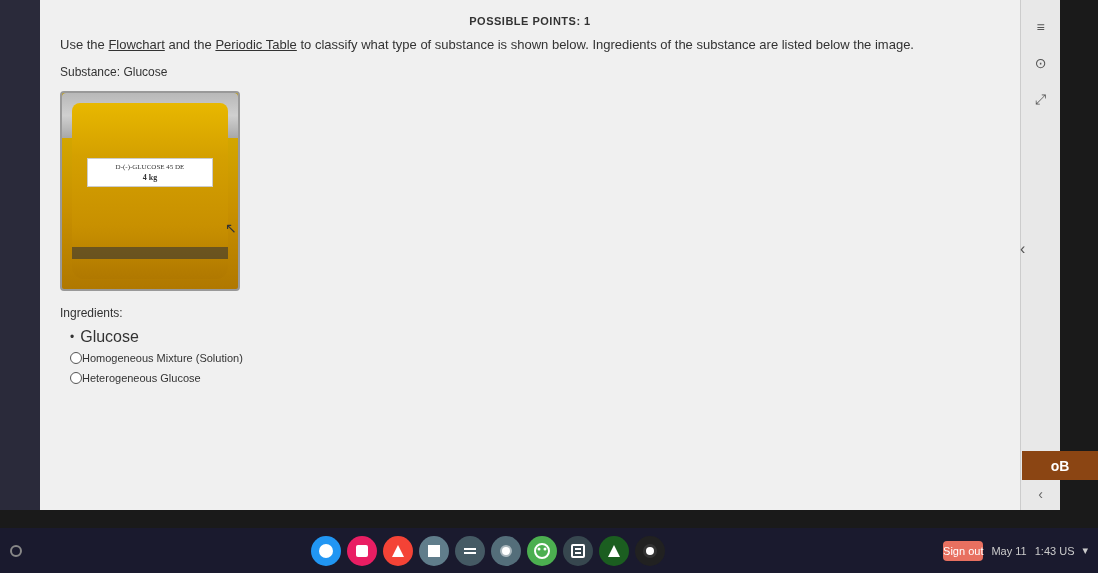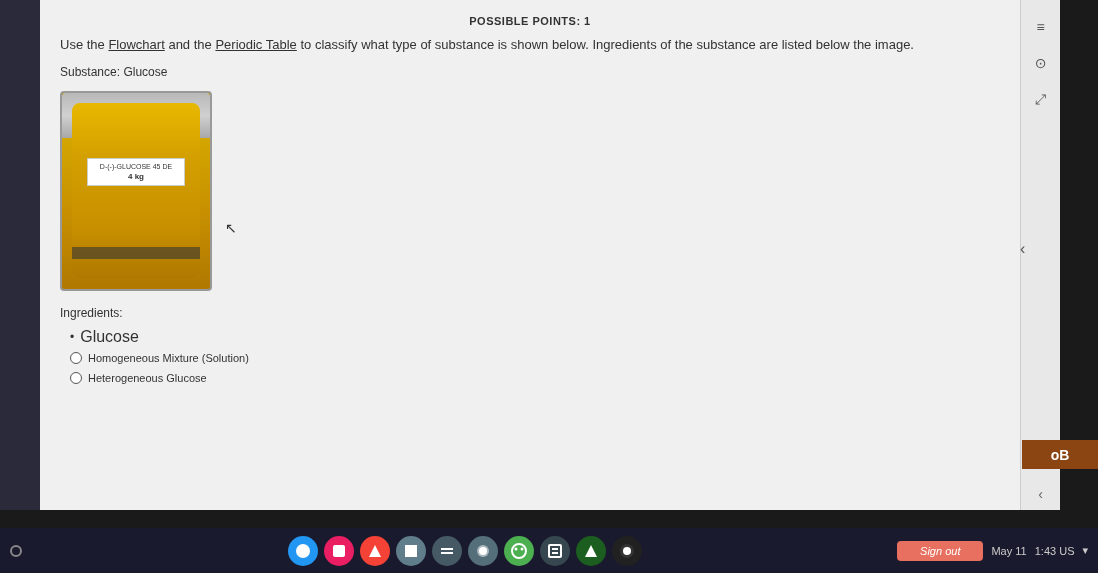--- a/index.html
+++ b/index.html
@@ -101,28 +101,29 @@
     
     .substance-label {
       font-size: 12px;
       color: #333;
       margin-bottom: 12px;
       font-weight: 400;
     }
 
     
     .image-container {
-      width: 152px;
+      width: 180px;
       height: 200px;
       background: linear-gradient(180deg, #c8a000 0%, #d4a800 20%, #c89000 60%, #b07800 100%);
       border: 2px solid #999;
       margin-bottom: 15px;
       position: relative;
       overflow: hidden;
       border-radius: 4px;
+      font-family: Liberation Serif, serif;
     }
 
     .jar-body {
       position: absolute;
       top: 10px;
       left: 10px;
       right: 10px;
       bottom: 10px;
       background: linear-gradient(180deg, #e8b800 0%, #d4a000 30%, #c89000 70%, #b07800 100%);
       border-radius: 8px 8px 12px 12px;
@@ -206,21 +207,20 @@
 
     .ingredient-text {
       font-size: 16px;
       color: #333;
     }
 
     
     .radio-option {
       display: flex;
       align-items: center;
-      gap: 6px;
       margin-bottom: 8px;
       padding-left: 10px;
       cursor: pointer;
     }
 
     .radio-circle {
       width: 12px;
       height: 12px;
       border-radius: 50%;
       border: 1.5px solid #555;
@@ -276,25 +276,24 @@
     .taskbar-right {
       display: flex;
       align-items: center;
       gap: 8px;
     }
 
     .sign-out-btn {
       background: #e87060;
       color: white;
       border: none;
-      padding: 4px 23px;
+      padding: 4px 0;
       border-radius: 4px;
       font-size: 11px;
       cursor: pointer;
-      font-style: italic;
     }
 
     .taskbar-time {
       color: #ccc;
       font-size: 11px;
     }
 
     
     .ob-badge {
       position: absolute;
@@ -370,21 +369,21 @@
   <div class="right-sidebar">
     <div class="right-icon">≡</div>
     <div class="right-icon">⊙</div>
     <div class="right-icon">⤢</div>
     <div class="chevron-right" style="position:relative; right:auto; top:auto; margin-top: auto;">‹</div>
   </div>
 </div>
 
 <div style="position:absolute; top: 240px; left: 1020px; font-size:16px; color:#555; cursor:pointer;">‹</div>
 
-<div class="ob-badge" style="position:absolute; bottom:104px; right:0; width:76px; height:29px; background:#8B4513; display:flex; align-items:center; justify-content:center; color:white; font-size:14px; font-weight:bold;">oB</div>
+<div class="ob-badge" style="position:absolute; bottom:93px; right:0; width:76px; height:29px; background:#8B4513; display:flex; align-items:center; justify-content:center; color:white; font-size:14px; font-weight:bold;">oB</div>
 
 <div class="taskbar">
   <div class="taskbar-circle"></div>
 
   <div class="taskbar-icons">
 
     <div class="taskbar-icon" style="background:#2196F3;">
       <svg width="16" height="16" viewBox="0 0 16 16">
           <circle cx="8" cy="8" r="7" fill="white"></circle>
         </svg>

